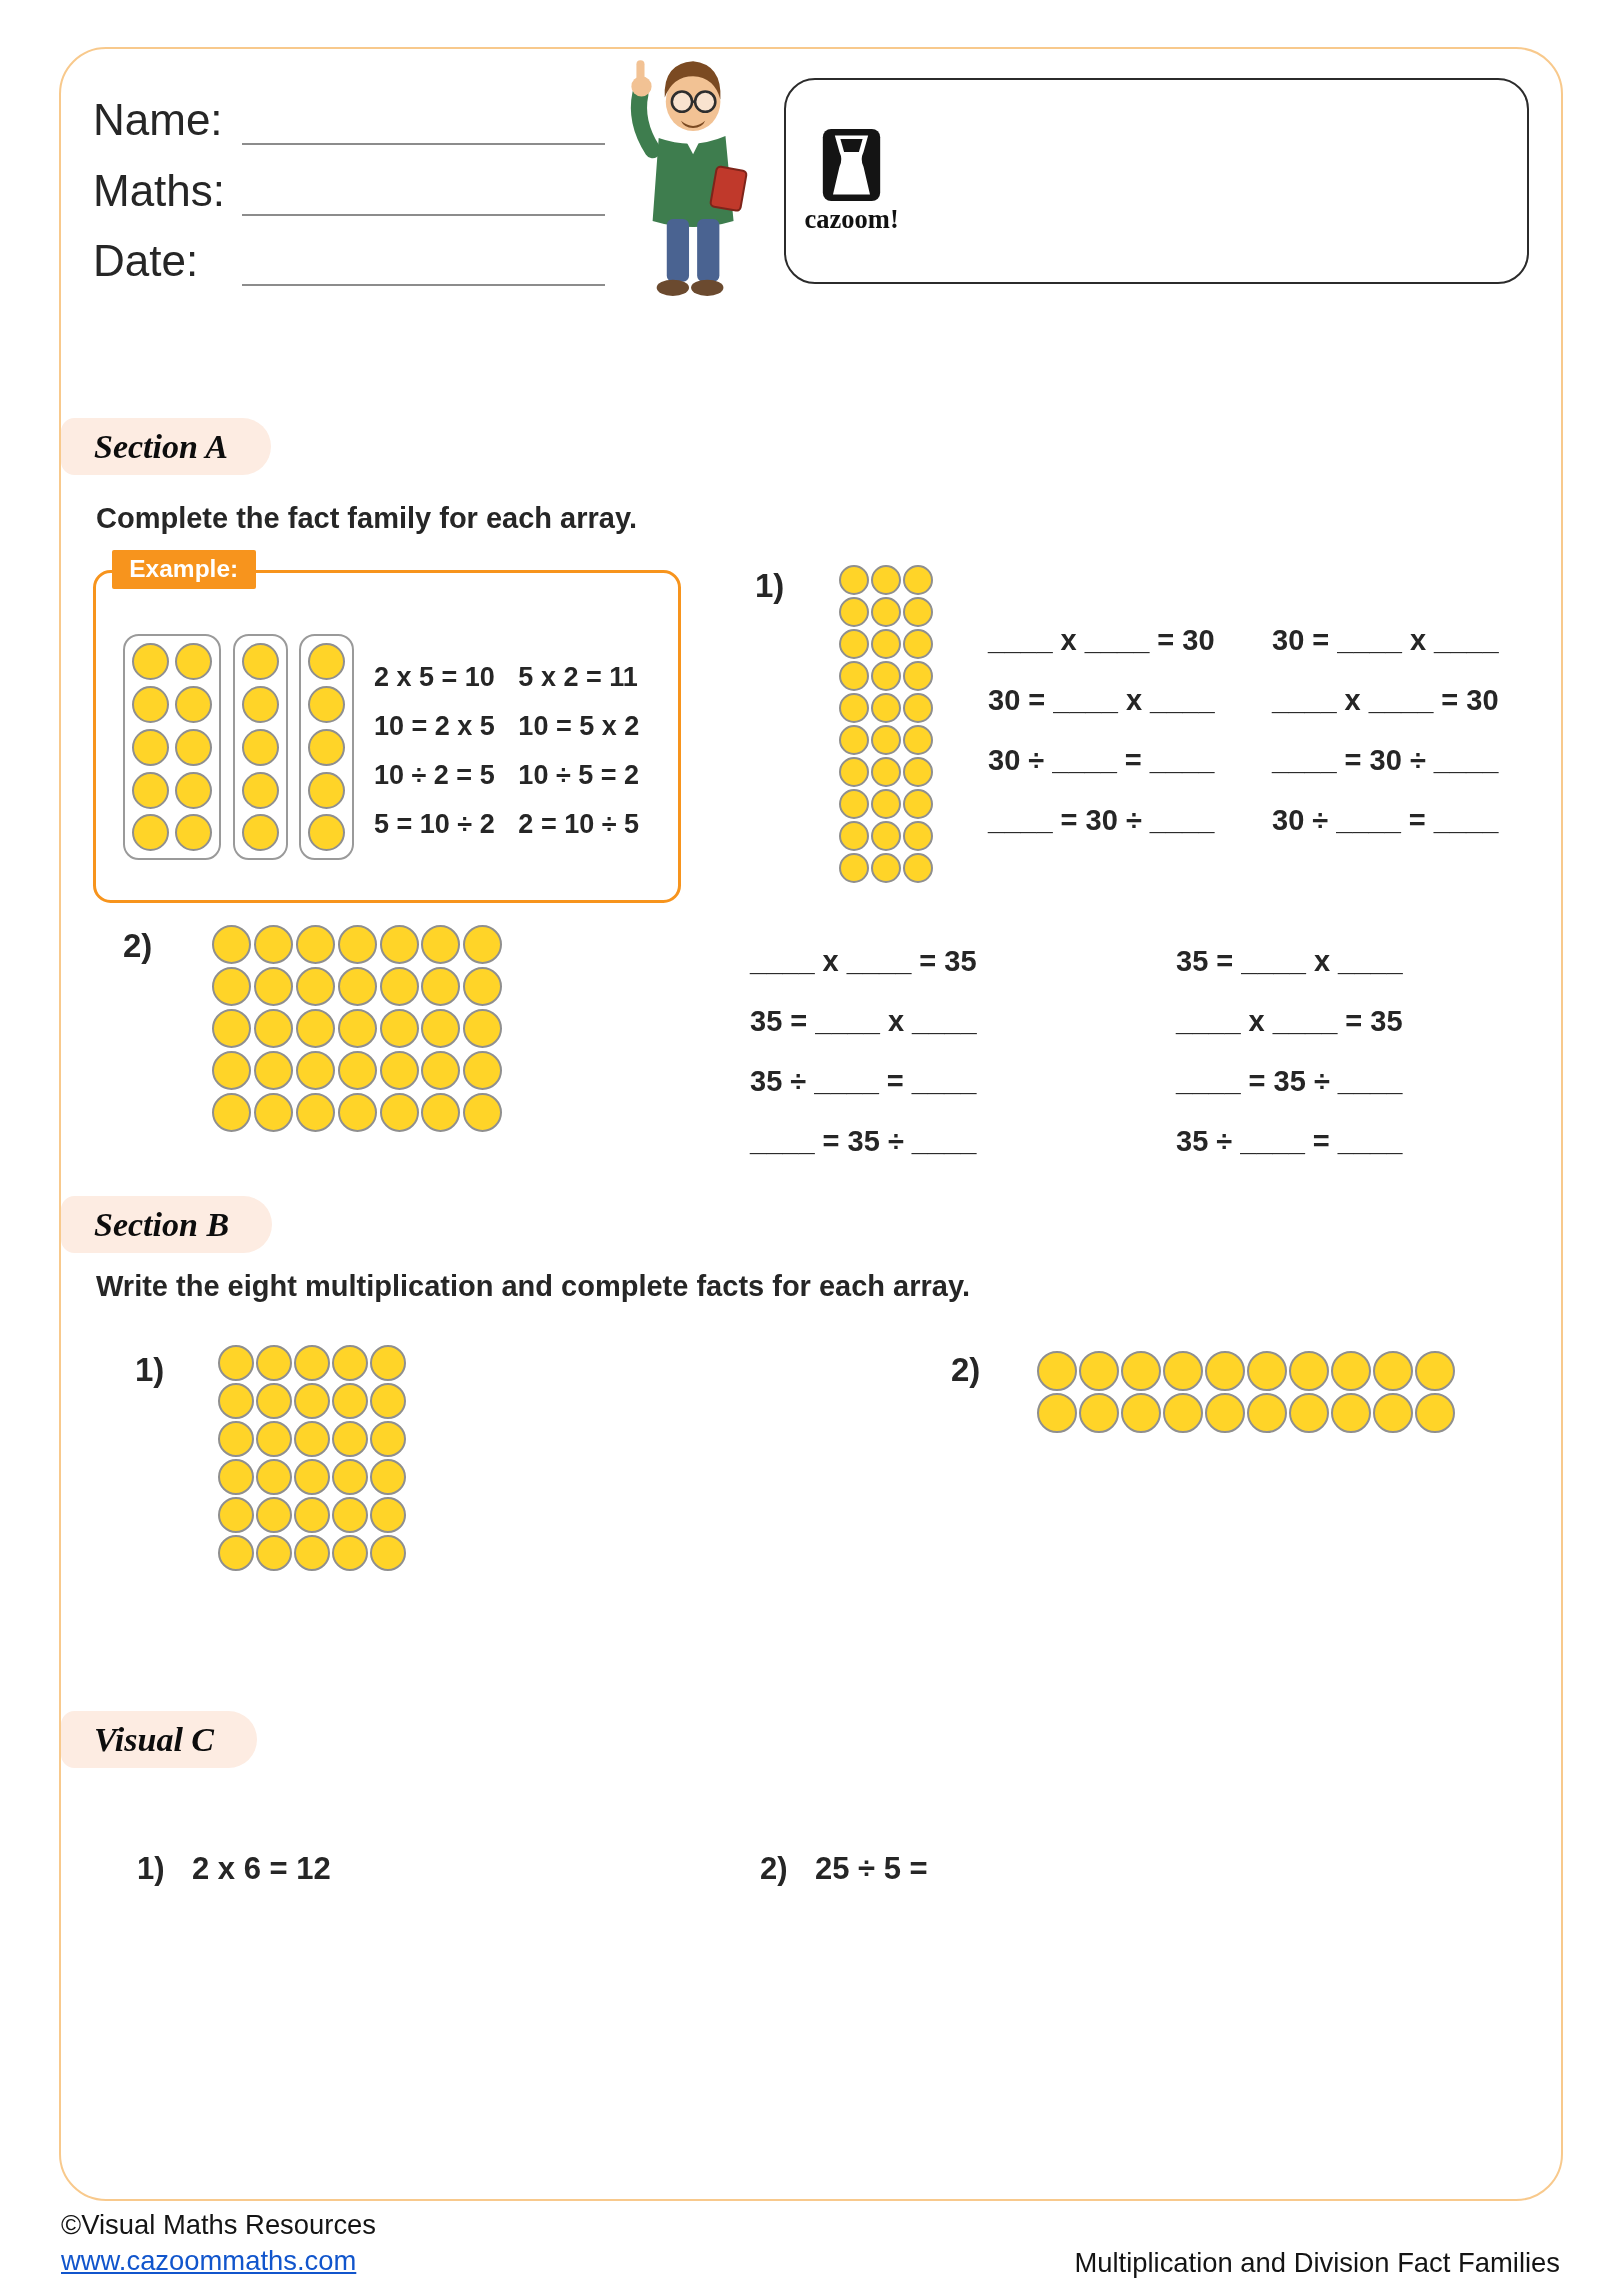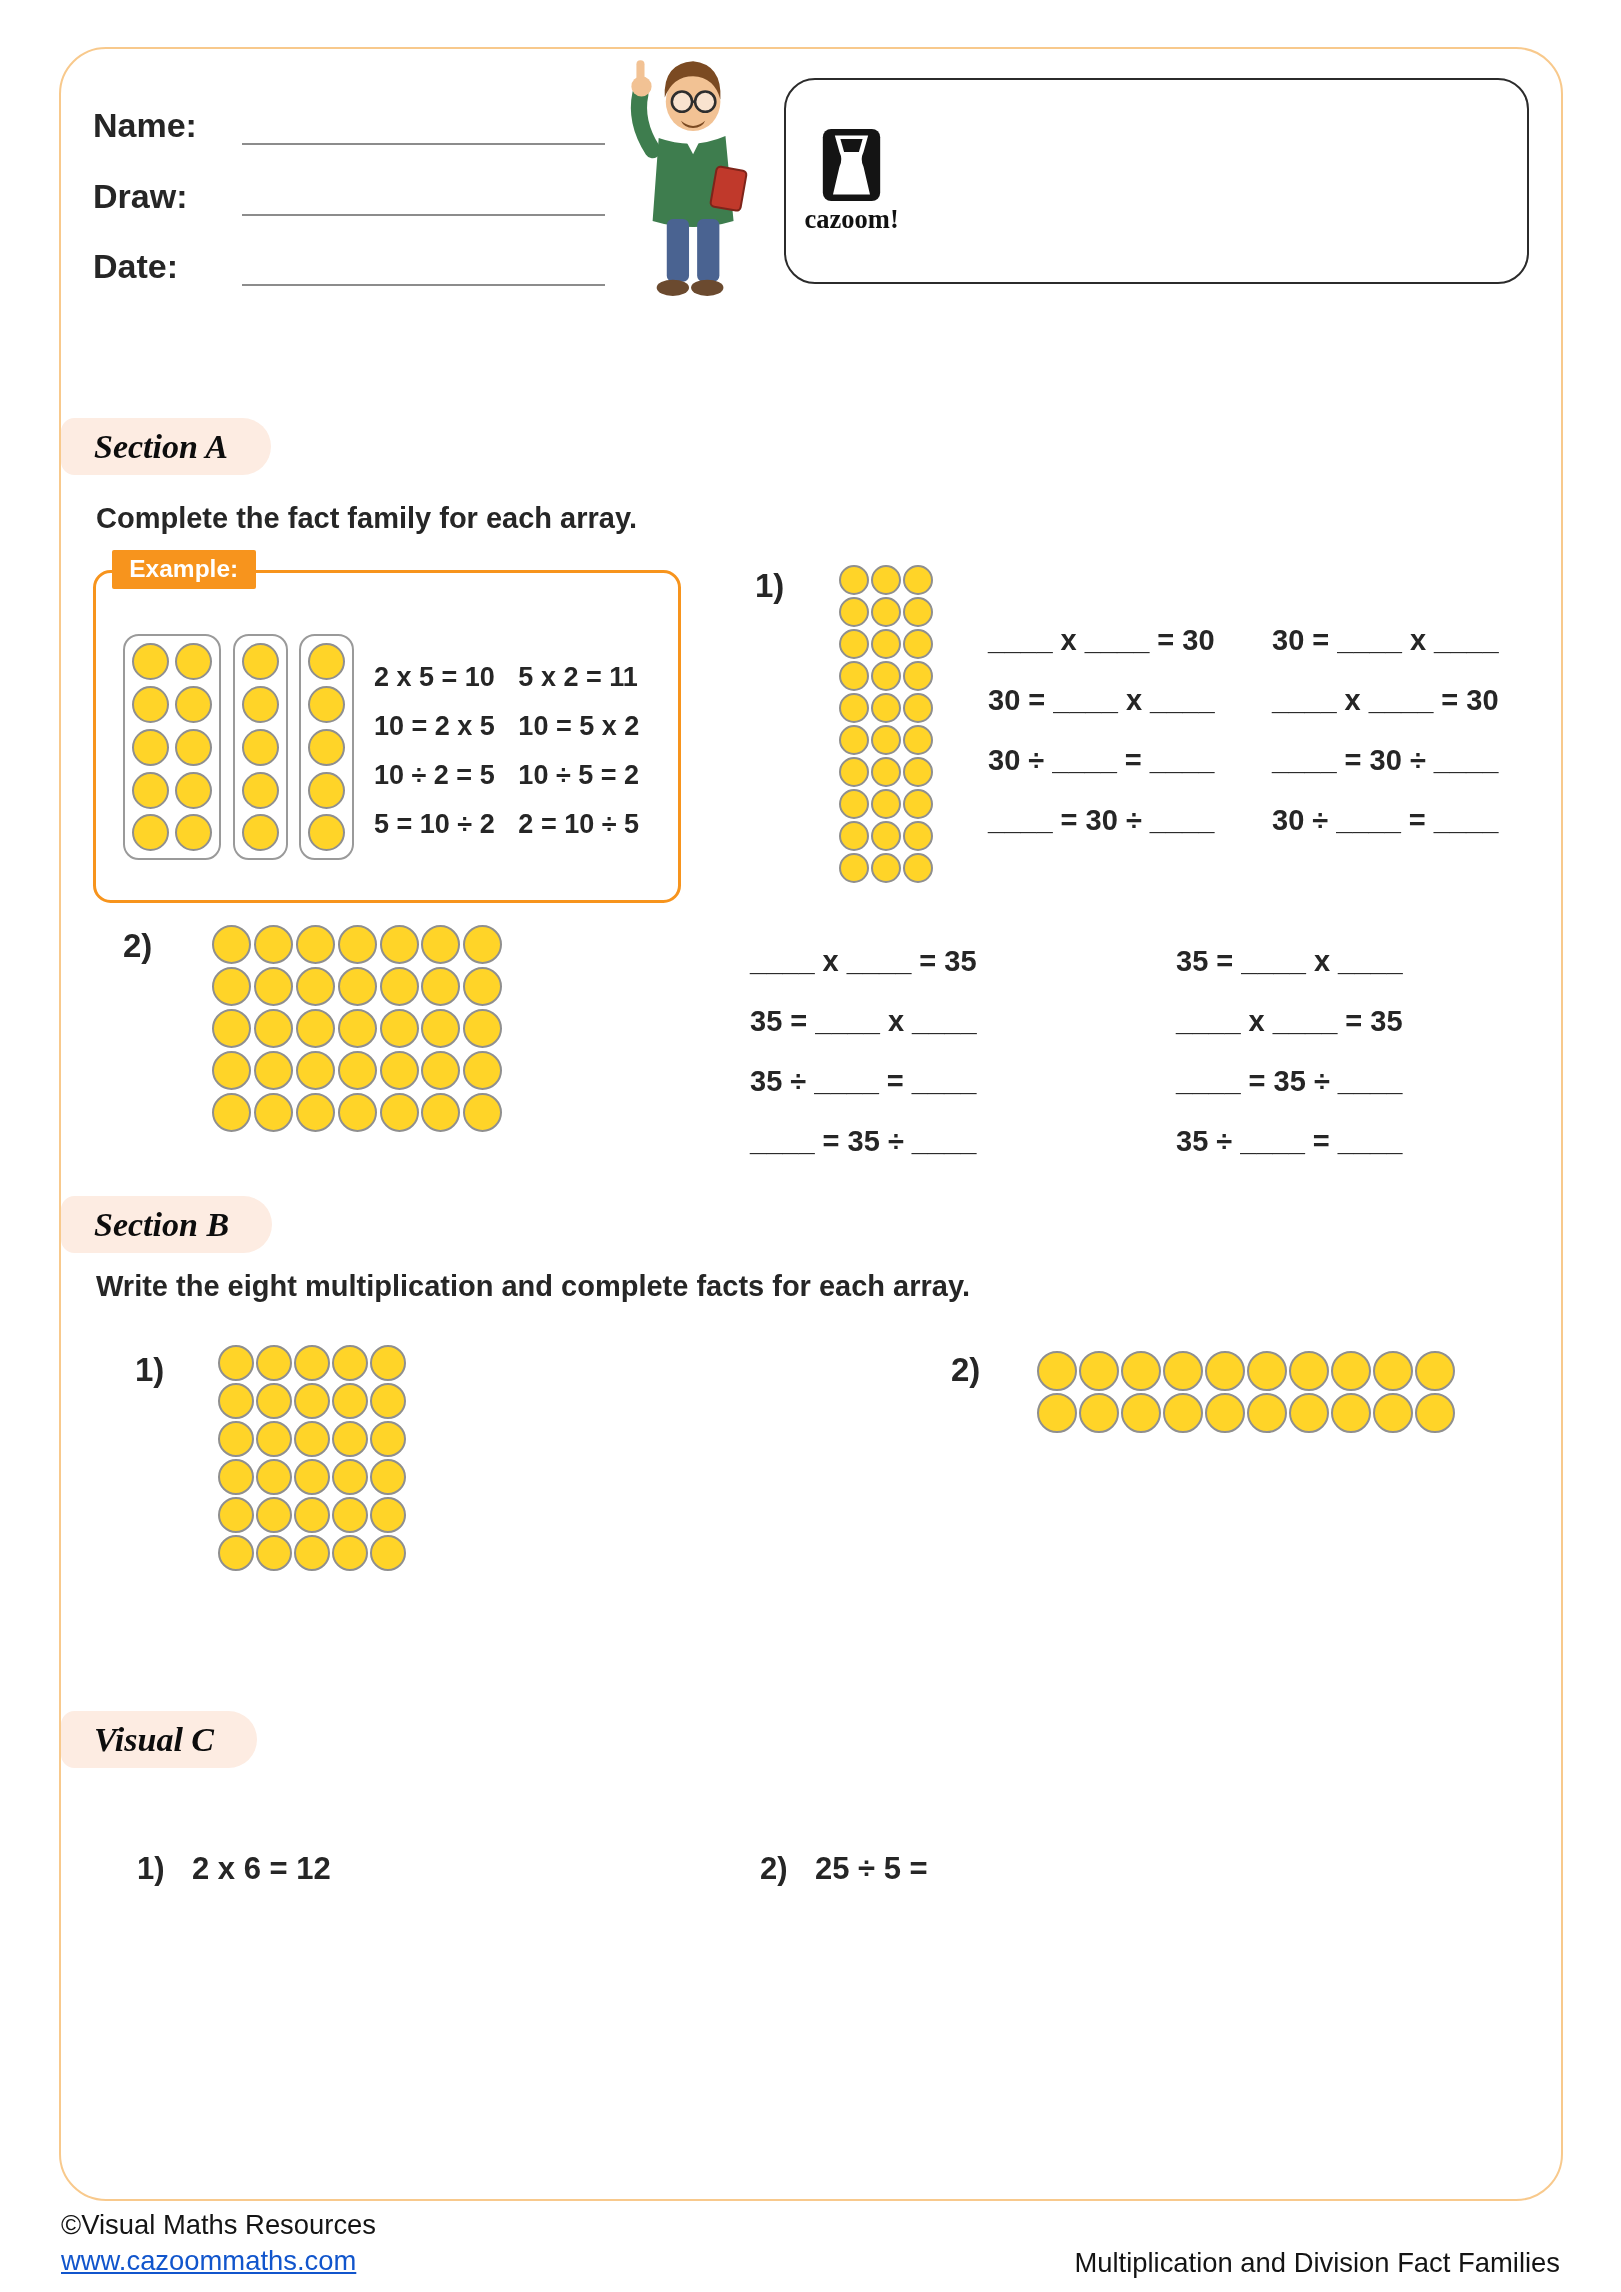--- a/index.html
+++ b/index.html
@@ -4,21 +4,21 @@
 <style>
   *{margin:0;padding:0;box-sizing:border-box}
   html,body{background:#ffffff}
   .page{position:relative;width:1621px;height:2293px;background:#fff;overflow:hidden;
         font-family:"Liberation Sans",sans-serif;color:#262626}
   .frame{position:absolute;left:59px;top:47px;width:1504px;height:2154px;
          border:2.9px solid var(--frame,#f8c98c);border-radius:47px}
 
   
   .field-row{position:absolute;left:93px;display:flex;align-items:flex-end;height:51px}
-  .field-label{font-size:34px;font-weight:bold;color:#262626;width:149px}
+  .field-label{font-size:44px;font-weight:normal;color:#262626;width:149px}
   .write-line{width:363px;height:43px;border-bottom:2.9px solid #8c8c8c}
 
   .teacher{position:absolute;left:600px;top:49px;width:172px;height:253px}
 
   .title-box{position:absolute;left:784px;top:78px;width:745px;height:206px;background:#fff;
              border:2.9px solid #2b2b2b;border-radius:31px;display:flex;align-items:center}
   .title-text{flex:1;padding-left:35px;font-size:43px;font-weight:bold;
               color:var(--title,#404040);line-height:1.15;letter-spacing:-1px}
   .logo{width:147px;display:flex;flex-direction:column;align-items:center;padding-right:15.7px}
   .logo-icon{width:61px;height:74px}
@@ -61,21 +61,21 @@
 <body>
 
 <div class="page">
   <div class="frame"></div>
 
   <div class="field-row" style="top:94px">
     <span class="field-label">Name:</span>
     <span class="write-line"></span>
   </div>
   <div class="field-row" style="top:165px">
-    <span class="field-label">Draw:</span>
+    <span class="field-label">Maths:</span>
     <span class="write-line"></span>
   </div>
   <div class="field-row" style="top:235px">
     <span class="field-label">Date:</span>
     <span class="write-line"></span>
   </div>
 
   <svg class="teacher" viewBox="0 0 170 250" aria-hidden="true">
     <path d="M52 100 Q34 72 40 44" stroke="#3e7d4e" stroke-width="16" fill="none" stroke-linecap="round"></path>
     <circle cx="41" cy="37" r="10" fill="#f2c294"></circle>

